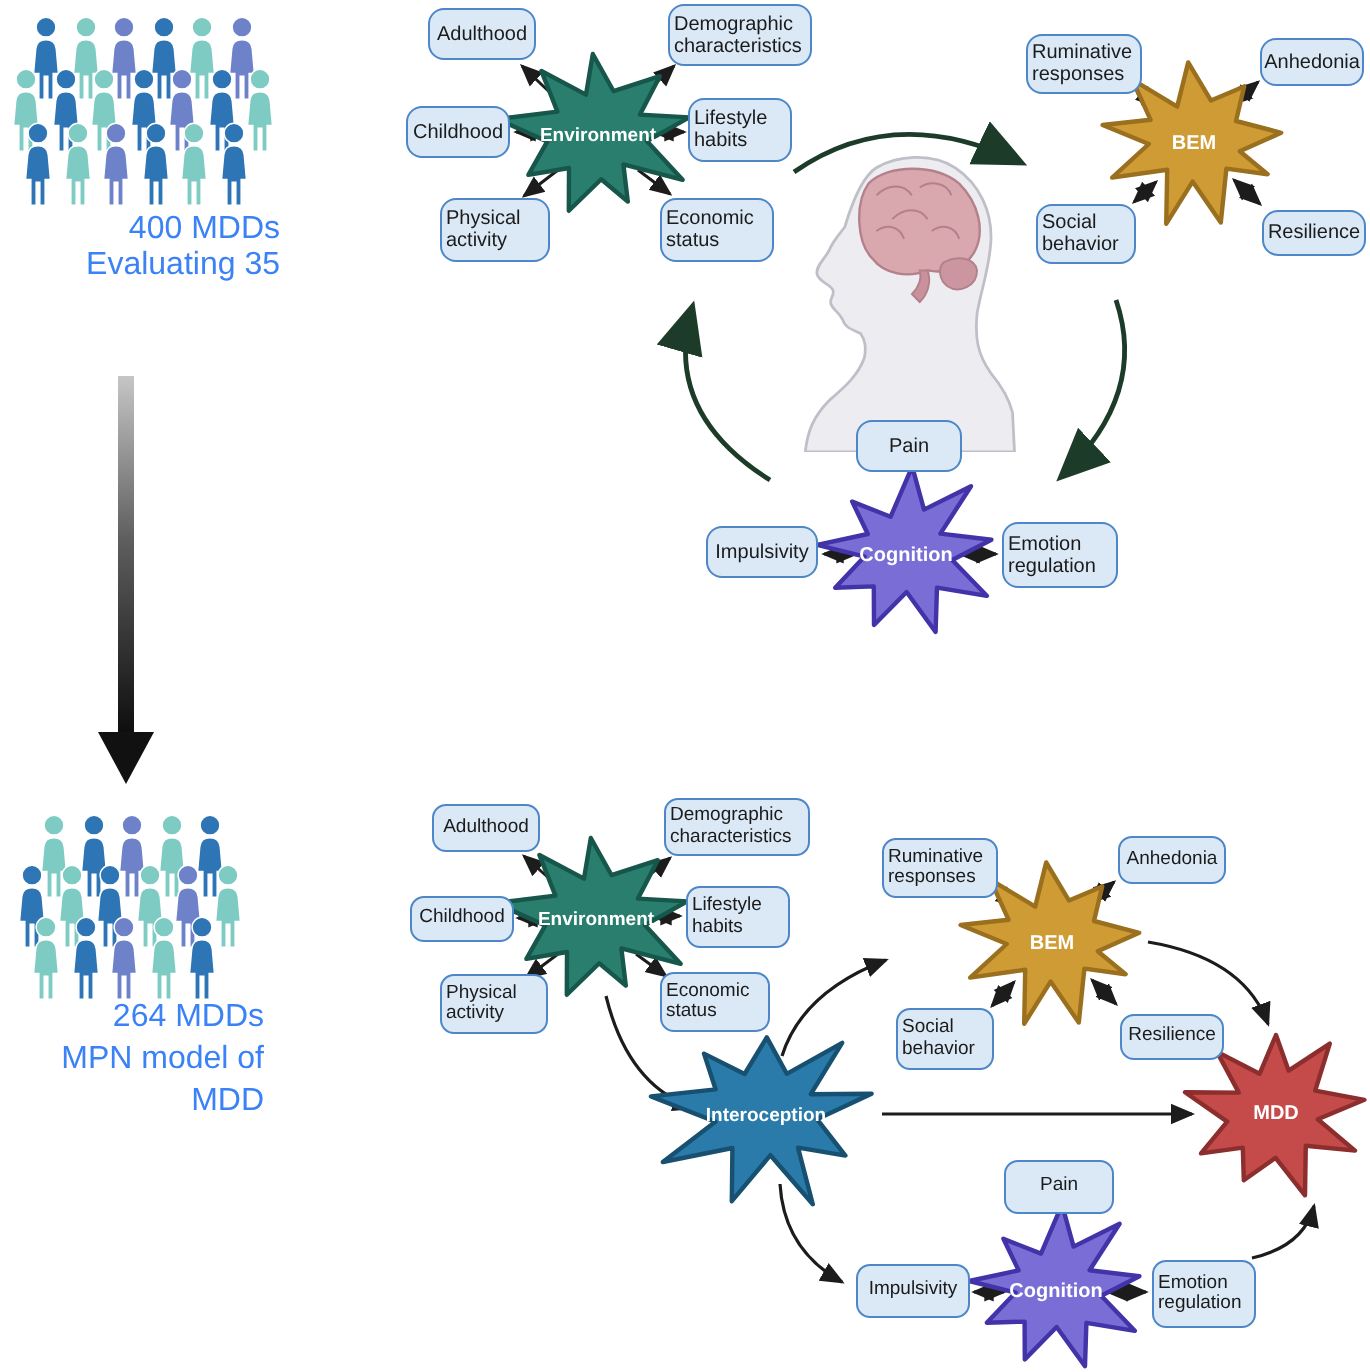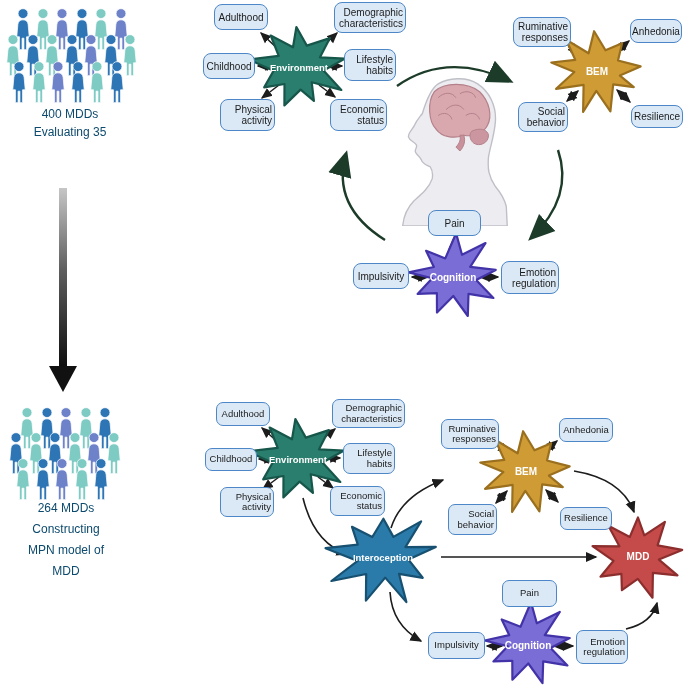--- a/index.html
+++ b/index.html
@@ -1,25 +1,25 @@
 <!DOCTYPE html>
 <html style="--box-fill: #DBE9F6; --box-border: #4D87C7; --connector: #1c1c1c; --cycle: #1C3B28;"><head>
 <meta charset="utf-8">
 <style>
   html,body{margin:0;padding:0;background:#fff}
   .canvas{position:relative;width:685px;height:686px;background:#ffffff;
           font-family:"Liberation Sans",sans-serif;overflow:hidden}
   .crowd{position:absolute}
   .person{position:absolute}
-  .caption{position:absolute;text-align:center;color:#0c4a6e;font-size:12px}
+  .caption{position:absolute;text-align:right;color:#3b82f6;font-size:16px}
   .caption div{white-space:nowrap}
   .cap1 div{line-height:17.5px}
   .cap2 div{line-height:21px}
   .box{position:absolute;display:flex;align-items:center;justify-content:center;
-       text-align:right;background:var(--box-fill);border:1.6px solid var(--box-border);
+       text-align:left;background:var(--box-fill);border:1.6px solid var(--box-border);
        border-radius:8px;font-size:10px;line-height:1.1;color:#1b1b1b;
        padding:0 2px;box-sizing:border-box}
   .box.small{font-size:9.5px;border-radius:7px}
   svg.star{position:absolute;overflow:visible}
   svg.star path{stroke-width:2.2;stroke-linejoin:round}
   svg.star text{fill:#ffffff;font-weight:bold;text-anchor:middle;dominant-baseline:middle;
                 font-family:"Liberation Sans",sans-serif}
   .overlay{position:absolute;left:0;top:0;pointer-events:none}
   .c{fill:none;stroke:var(--connector);stroke-width:1.5}
   .cc{fill:none;stroke:var(--connector);stroke-width:1.6}
@@ -258,21 +258,20 @@
       <svg class="person" style="left:88px;top:51px" width="22" height="44" viewBox="0 0 24 46">
         <circle cx="12" cy="6.2" r="5.4" fill="#2E75B6" stroke="#ffffff" stroke-width="0.8"></circle>
         <path d="M5.2,31.5 L6.4,18 C6.7,14.8 8.8,13 12,13 C15.2,13 17.3,14.8 17.6,18
                  L18.8,31.5 L15.9,31.5 L15.9,45.5 L13,45.5 L13,33 L11,33 L11,45.5
                  L8.1,45.5 L8.1,31.5 Z" fill="#2E75B6" stroke="#ffffff" stroke-width="0.8"></path>
       </svg>
     </div>
 
   <div class="caption cap2" style="left:0px;top:498px;width:132px">
     <div>264 MDDs</div>
-    <div>Constructing</div>
     <div>MPN model of</div>
     <div>MDD</div>
   </div>
 
   <svg class="overlay" style="left:394px;top:76px" width="114" height="150" viewBox="0 0 114 152">
     <path d="M44,8 C54,2 72,0 84,8 C96,16 103,30 102,46 C101,60 97,70 95,82
              C94,94 95,102 102,112 C107,118 111,124 113,132 L114,152 L8,152
              C9,142 12,134 20,126 C28,119 35,113 38,104 C39,98 38,95 36,92
              C32,90 28,89 27,85 C25,81 22,80 21,77 C20,74 23,73 22,70
              C21,67 15,66 14,62 C13,58 18,54 20,50 C22,45 25,42 28,38

